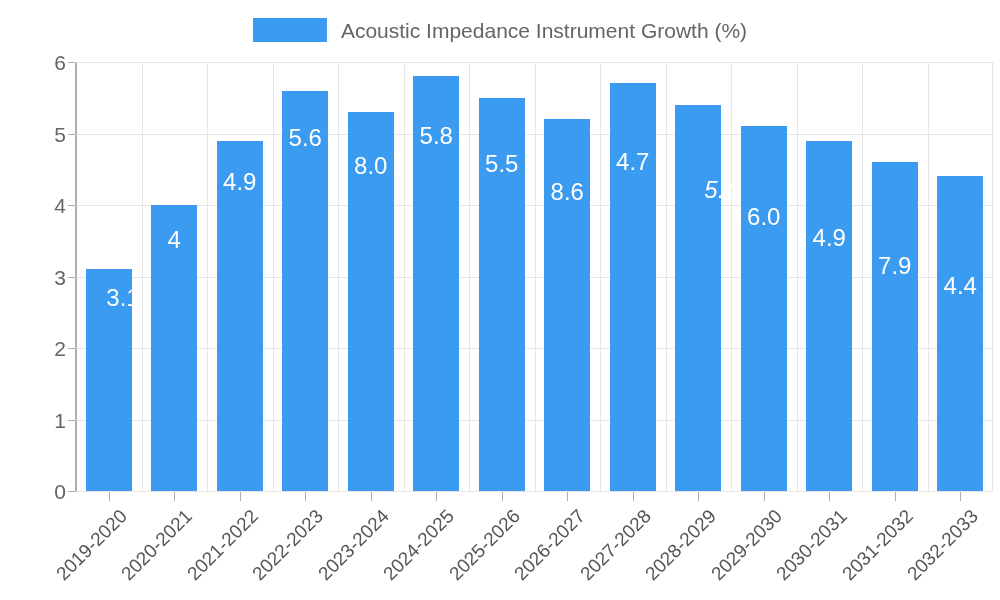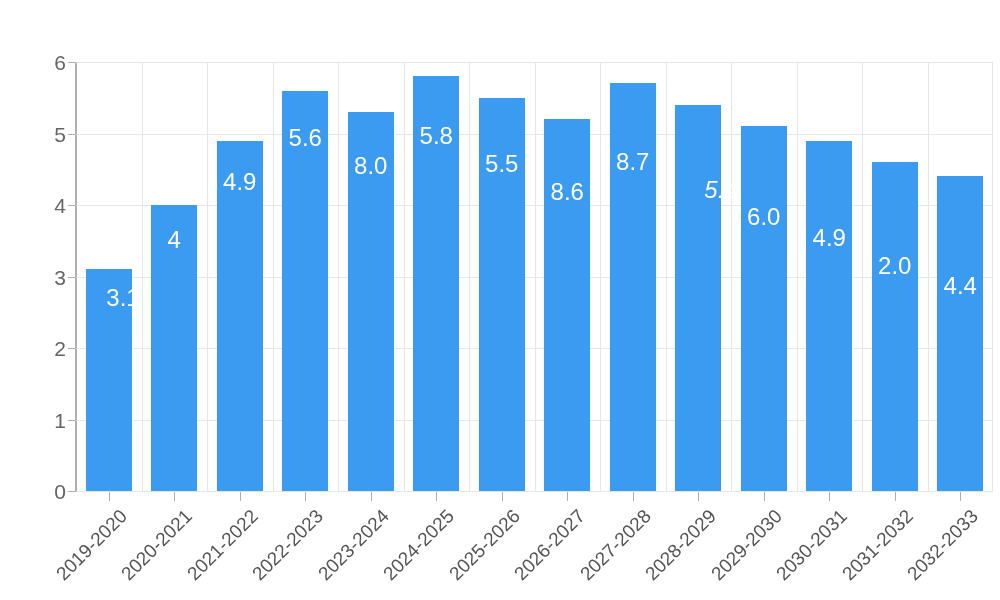--- a/index.html
+++ b/index.html
@@ -139,20 +139,24 @@
     transform-origin: right top;
     transform: rotate(-45deg);
     text-align: right;
   }
 </style>
 </head>
 <body>
 
 <div id="root">
 
+  <div id="legend">
+    <div id="legend-swatch"></div>
+    <div id="legend-label">Acoustic Impedance Instrument Growth (%)</div>
+  </div>
 
   <div id="ytick-layer">
       <div class="ytick" style="top: 491px;">0</div>
       <div class="ytick" style="top: 419.5px;">1</div>
       <div class="ytick" style="top: 348px;">2</div>
       <div class="ytick" style="top: 276.5px;">3</div>
       <div class="ytick" style="top: 205px;">4</div>
       <div class="ytick" style="top: 133.5px;">5</div>
       <div class="ytick" style="top: 62px;">6</div>
     </div>
@@ -192,29 +196,29 @@
       <div class="bar-value" style="left: 229.25px; top: 76.2px;">5.6</div>
       <div class="bar" title="2023-2024: 5.3" style="left: 271.825px; width: 45.85px; height: 378.95px;"></div>
       <div class="bar-value" style="left: 294.75px; top: 103.85px;">8.0</div>
       <div class="bar" title="2024-2025: 5.8" style="left: 337.325px; width: 45.85px; height: 414.7px;"></div>
       <div class="bar-value" style="left: 360.25px; top: 74.3px;">5.8</div>
       <div class="bar" title="2025-2026: 5.5" style="left: 402.825px; width: 45.85px; height: 393.25px;"></div>
       <div class="bar-value" style="left: 425.75px; top: 101.95px;">5.5</div>
       <div class="bar" title="2026-2027: 5.2" style="left: 468.325px; width: 45.85px; height: 371.8px;"></div>
       <div class="bar-value" style="left: 491.25px; top: 129.6px;">8.6</div>
       <div class="bar" title="2027-2028: 5.7" style="left: 533.825px; width: 45.85px; height: 407.55px;"></div>
-      <div class="bar-value" style="left: 556.75px; top: 100.05px;">8.7</div>
+      <div class="bar-value" style="left: 556.75px; top: 100.05px;">4.7</div>
       <div class="bar" title="2028-2029: 5.4" style="left: 599.325px; width: 45.85px; height: 386.1px;"></div>
       <div class="bar-value" style="left: 645px; top: 127.7px; font-style: italic;">5.4</div>
       <div class="bar" title="2029-2030: 5.1" style="left: 664.825px; width: 45.85px; height: 364.65px;"></div>
       <div class="bar-value" style="left: 687.75px; top: 155.35px;">6.0</div>
       <div class="bar" title="2030-2031: 4.9" style="left: 730.325px; width: 45.85px; height: 350.35px;"></div>
       <div class="bar-value" style="left: 753.25px; top: 175.85px;">4.9</div>
       <div class="bar" title="2031-2032: 4.6" style="left: 795.825px; width: 45.85px; height: 328.9px;"></div>
-      <div class="bar-value" style="left: 818.75px; top: 203.5px;">2.0</div>
+      <div class="bar-value" style="left: 818.75px; top: 203.5px;">7.9</div>
       <div class="bar" title="2032-2033: 4.4" style="left: 861.325px; width: 45.85px; height: 314.6px;"></div>
       <div class="bar-value" style="left: 884.25px; top: 224px; text-align: center;">4.4</div>
     </div>
 
   <div id="xtick-layer"></div>
 
 <div class="ytick-mark" style="top: 491px;"></div>
     <div class="ytick-mark" style="top: 419.5px;"></div>
     <div class="ytick-mark" style="top: 348px;"></div>
     <div class="ytick-mark" style="top: 276.5px;"></div>

